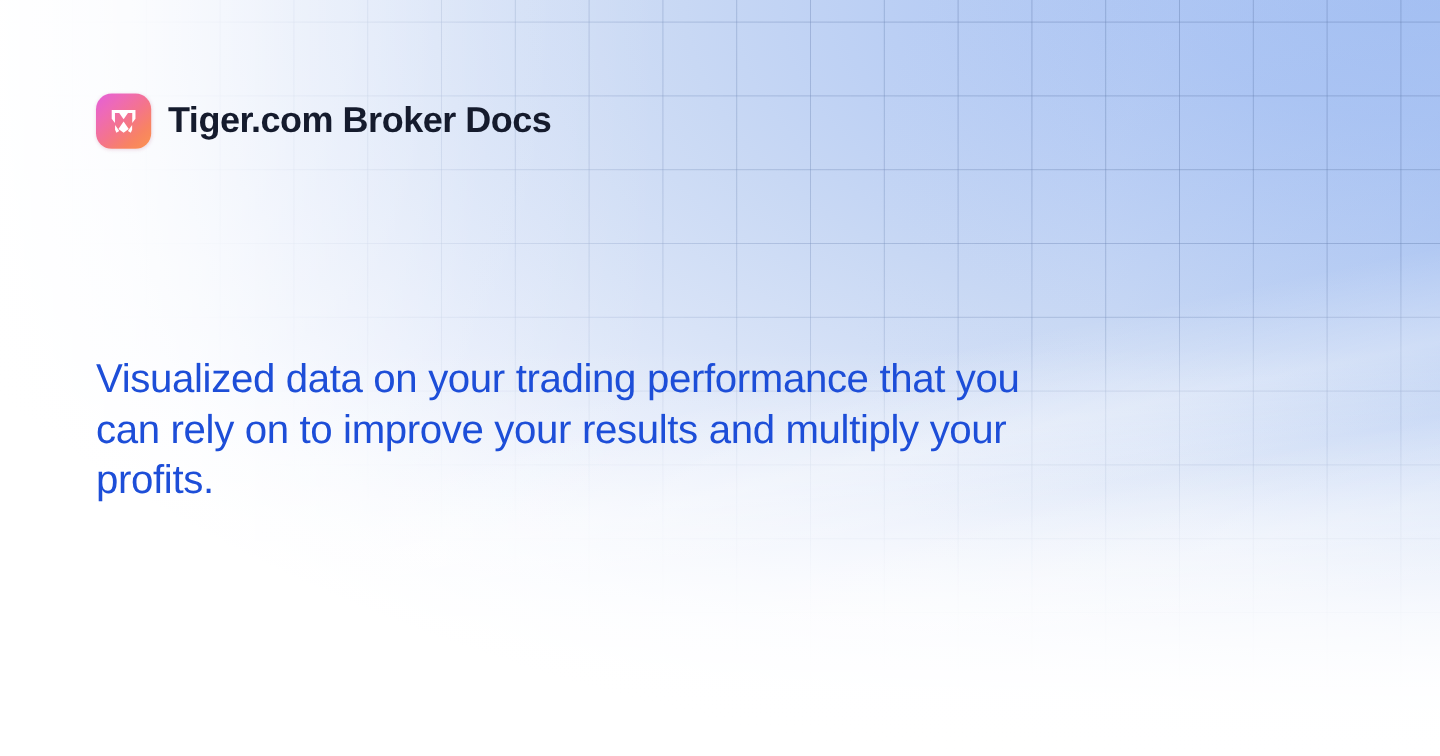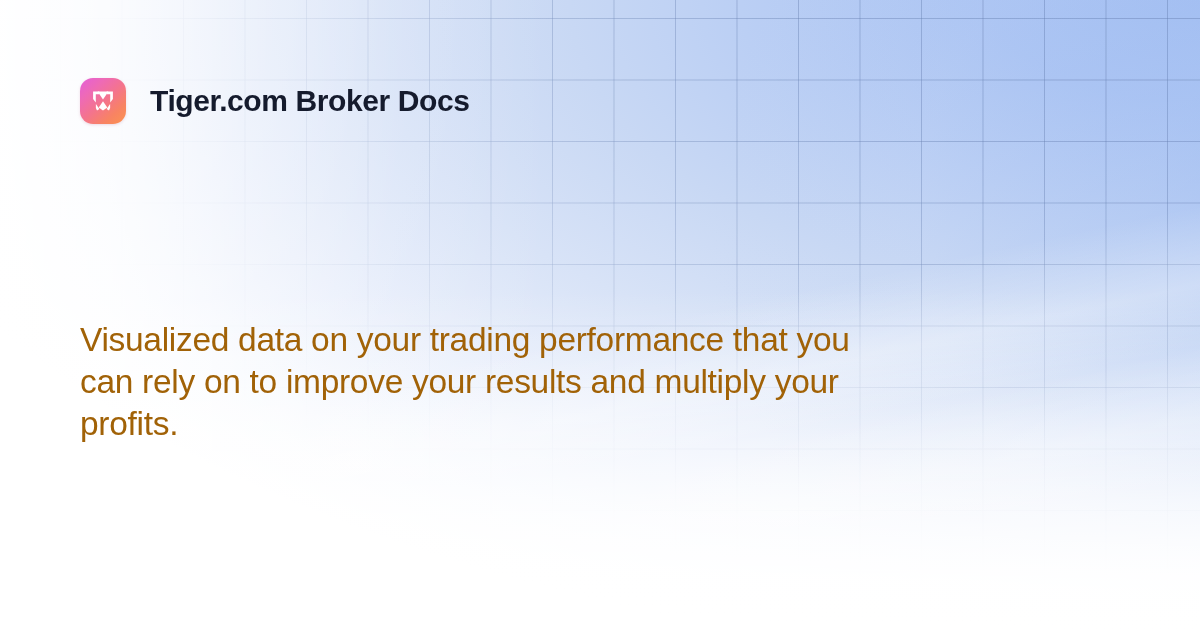--- a/index.html
+++ b/index.html
@@ -131,21 +131,21 @@
     height:100%;
   }
 
   
   .brand {
     position:absolute;
     left:80px;
     top:78px;
     display:flex;
     align-items:center;
-    gap:24px;
+    gap:14px;
   }
 
   .brand-logo {
     width:46px;
     height:46px;
     border-radius:13px;
     background:linear-gradient(138deg,
       #e45fd9 0%,
       #ee6ab6 26%,
       #f4748c 52%,
@@ -179,26 +179,25 @@
   .hero-title {
     font-size:92px;
     line-height:96px;
     font-weight:bold;
     letter-spacing:-2.2px;
     color:#3a6ed4;
     white-space:nowrap;
   }
 
   .hero-subtitle {
-    margin-top:23px;
     font-size:33.5px;
     line-height:42px;
     font-weight:normal;
     letter-spacing:-0.3px;
-    color:#a16207;
+    color:#1d4ed8;
     max-width:775px;
   }
 </style>
 </head>
 <body>
 
 <div class="bg-root">
   <div class="bg-wash-a"></div>
   <div class="bg-wash-b"></div>
   <div class="bg-grid"></div>

